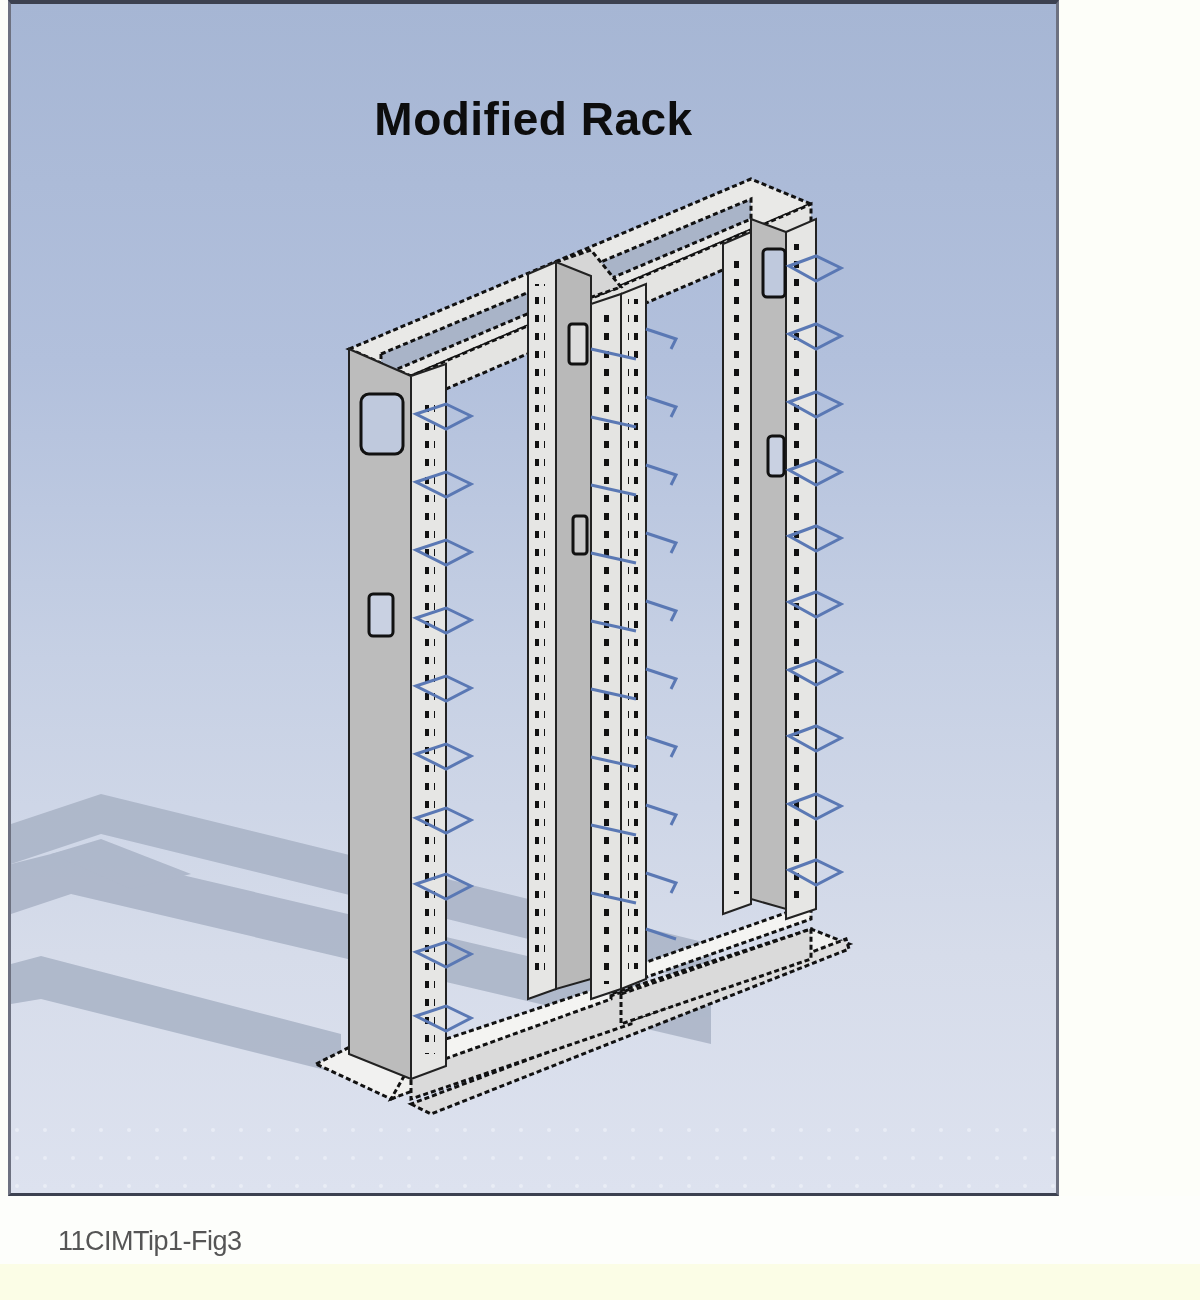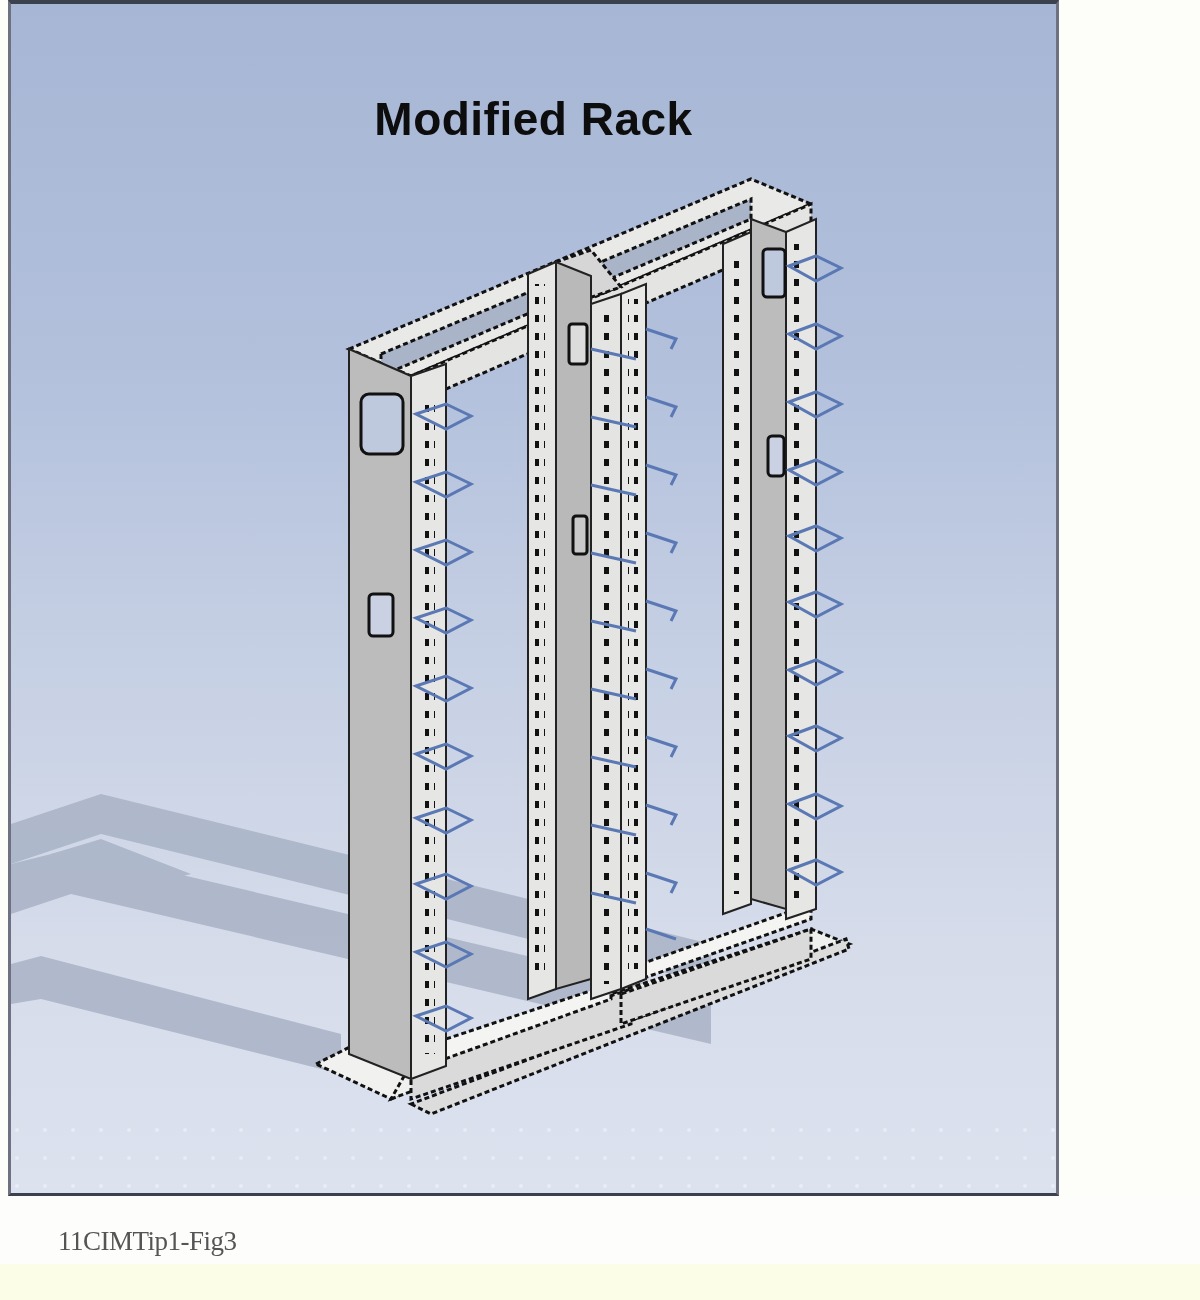--- a/index.html
+++ b/index.html
@@ -14,21 +14,21 @@
   }
   .figure-title {
     position:absolute; left:0; right:0; top:88px; text-align:center;
     font-family:"Liberation Sans", sans-serif; font-weight:bold; font-size:46px; color:#0d0d0d;
     letter-spacing:0.5px;
   }
   .rack-svg { position:absolute; left:0; top:0; }
   .caption-area { position:absolute; left:0; top:1196px; width:1200px; height:68px; background:#fdfefb; }
   .figure-caption {
     position:absolute; left:58px; top:1226px;
-    font-family:Liberation Serif, serif; font-size:27px; color:#555; letter-spacing:-0.5px;
+    font-family:Liberation Sans, sans-serif; font-size:27px; color:#555; letter-spacing:-0.5px;
   }
   .footer-band { position:absolute; left:0; top:1264px; width:1200px; height:36px; background:#fbfde6; }
 </style>
 </head>
 <body>
 
 <div class="figure-panel">
 
   <svg class="rack-svg" width="1194" height="1196" viewBox="0 0 1194 1196" xmlns="http://www.w3.org/2000/svg">
     <defs>

